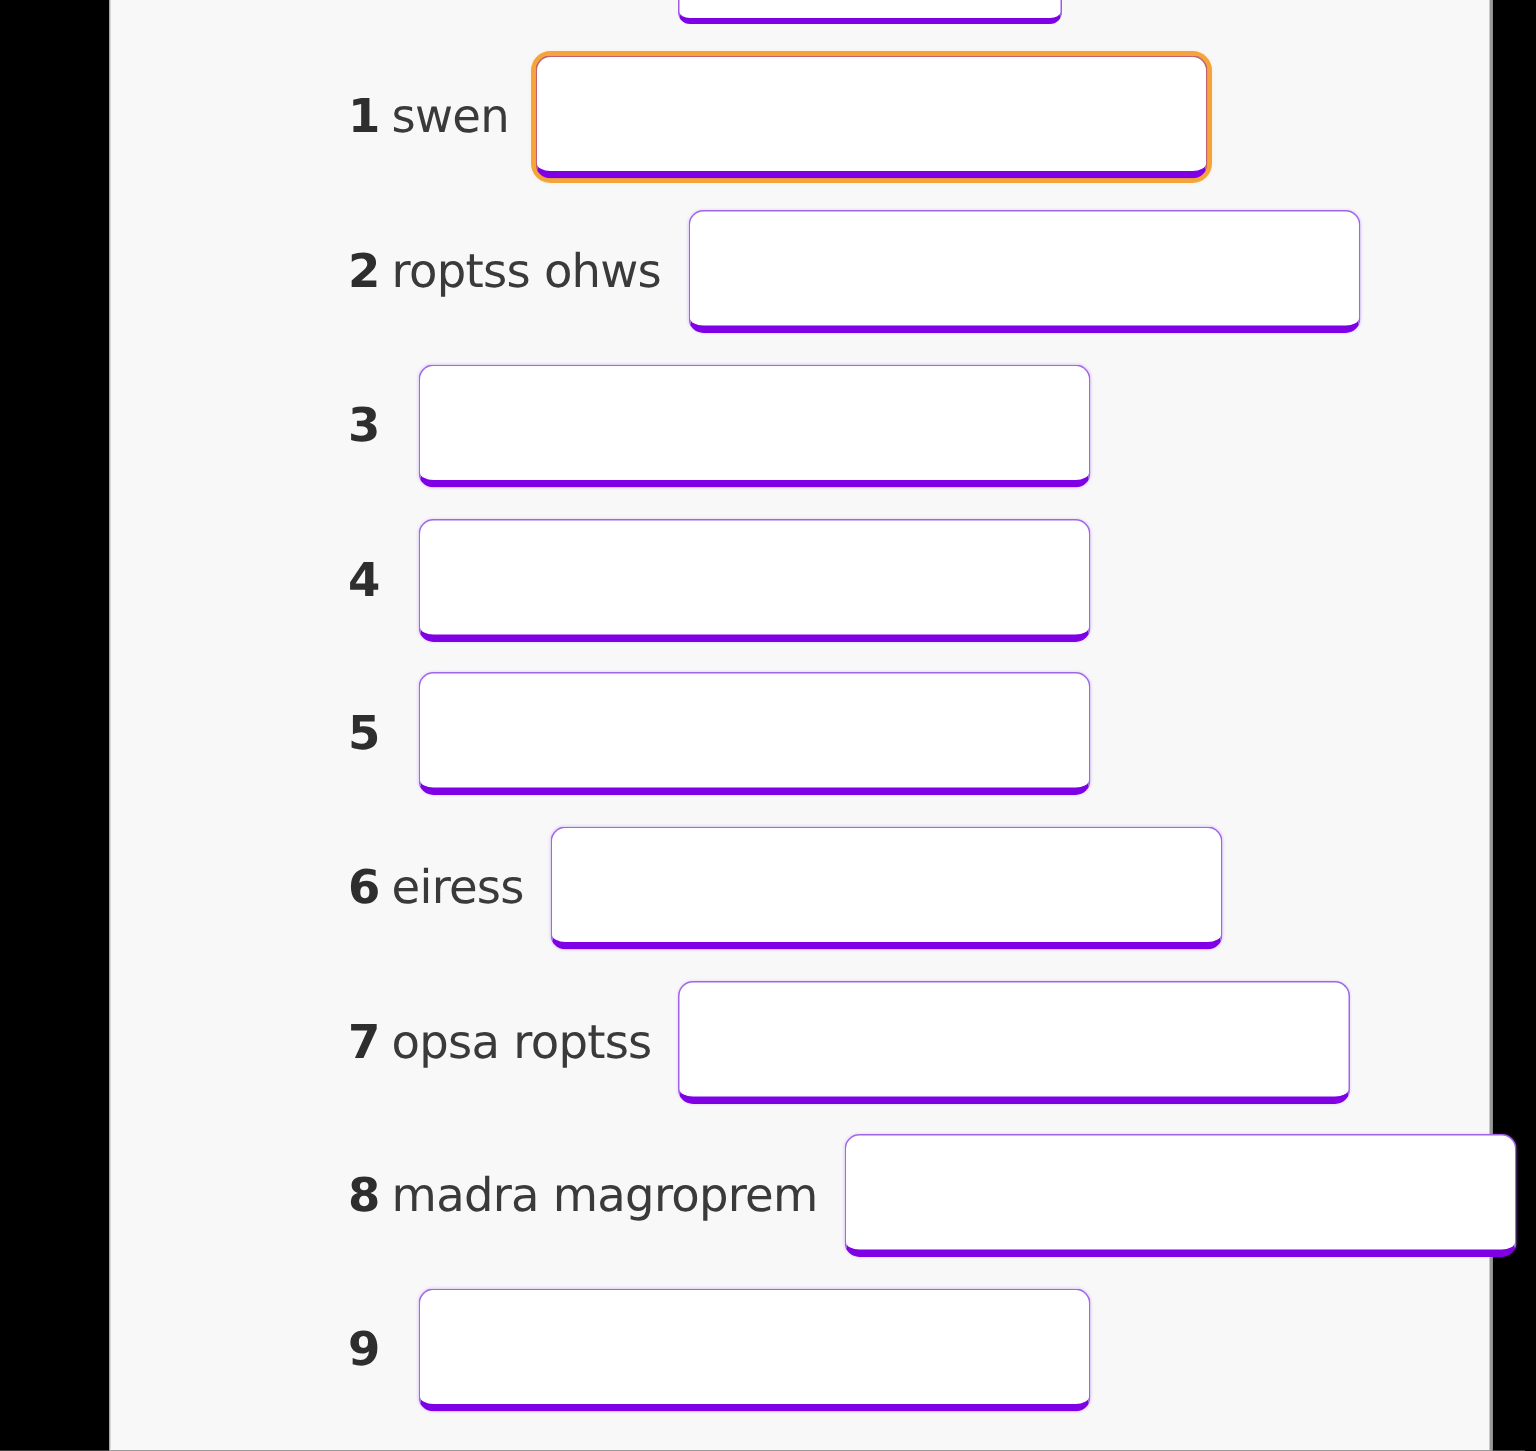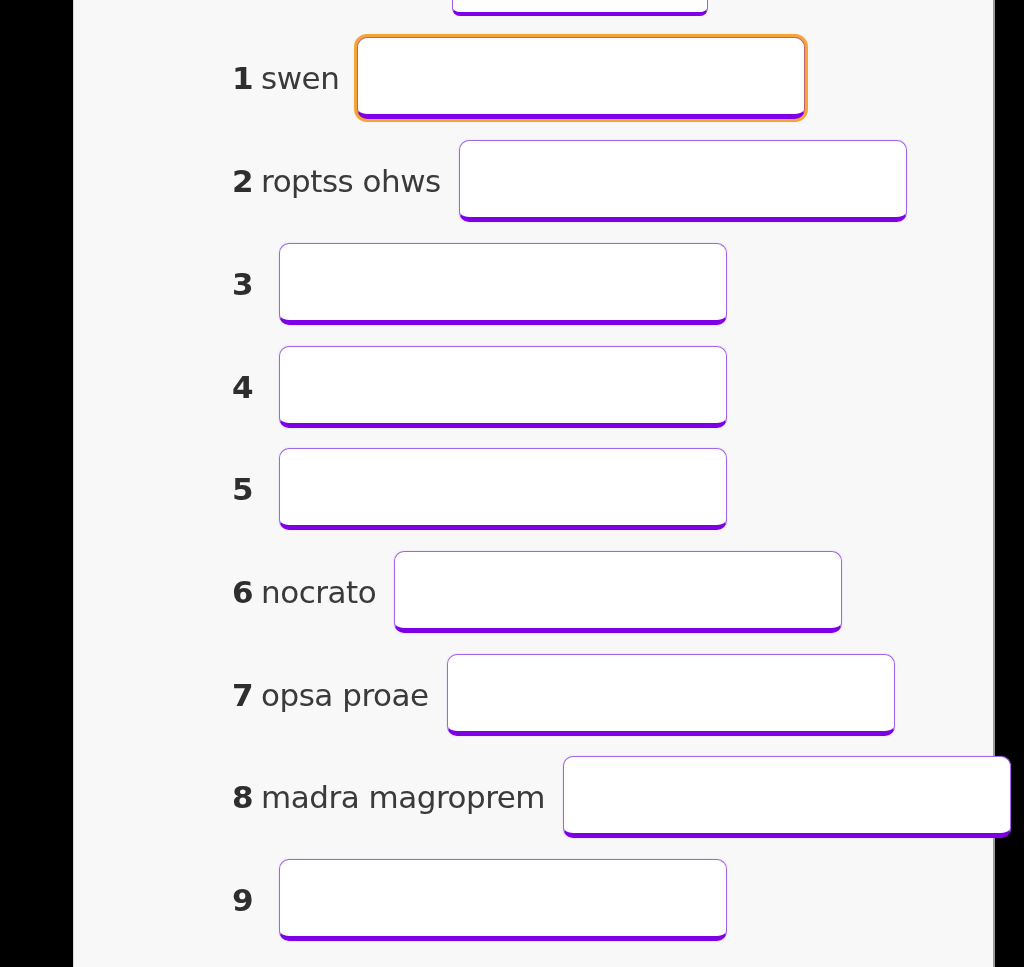--- a/index.html
+++ b/index.html
@@ -105,29 +105,29 @@
   <div class="row" style="top:447px;">
     <span class="label">
       <span class="num">5</span>
     </span>
     <input class="answer" type="text" value="" style="">
   </div>
 
   <div class="row" style="top:550px;">
     <span class="label">
       <span class="num">6</span>
-      <span class="word">nocrato</span>
+      <span class="word">eiress</span>
     </span>
     <input class="answer" type="text" value="" style="">
   </div>
 
   <div class="row" style="top:653px;">
     <span class="label">
       <span class="num">7</span>
-      <span class="word">opsa proae</span>
+      <span class="word">opsa roptss</span>
     </span>
     <input class="answer" type="text" value="" style="">
   </div>
 
   <div class="row" style="top:755px;">
     <span class="label">
       <span class="num">8</span>
       <span class="word">madra magroprem</span>
     </span>
     <input class="answer" type="text" value="" style="">

